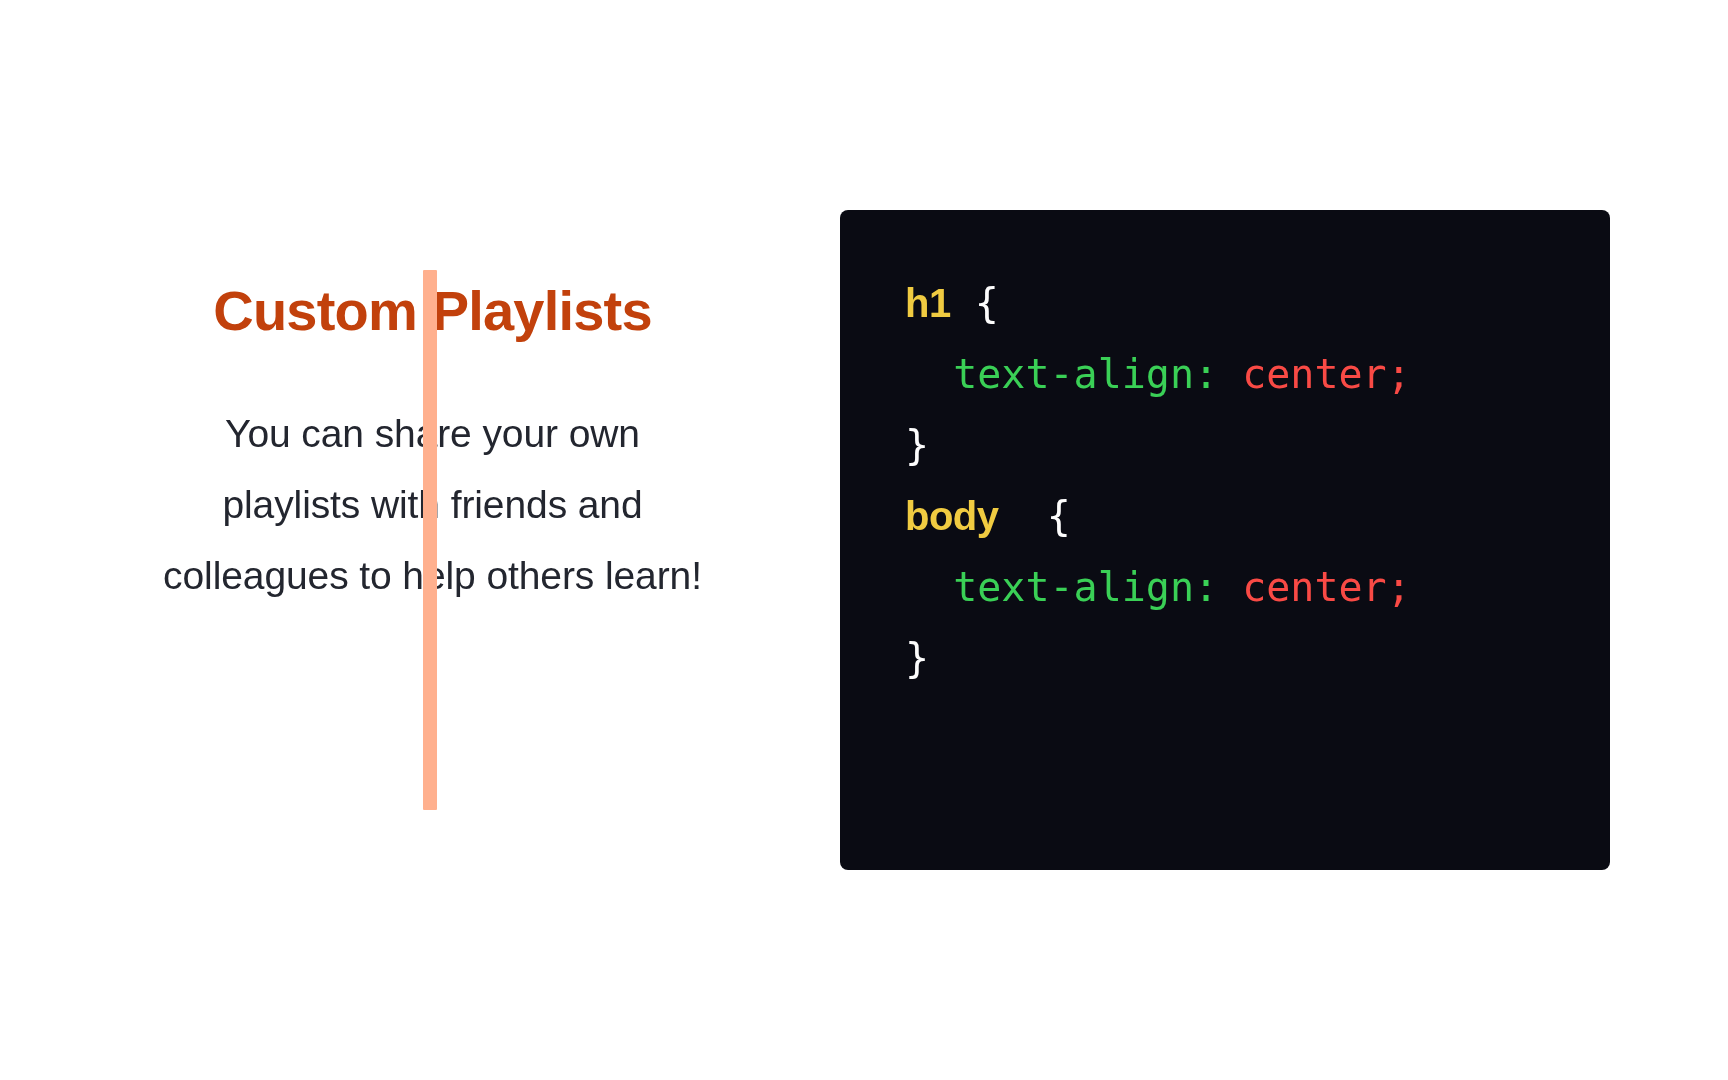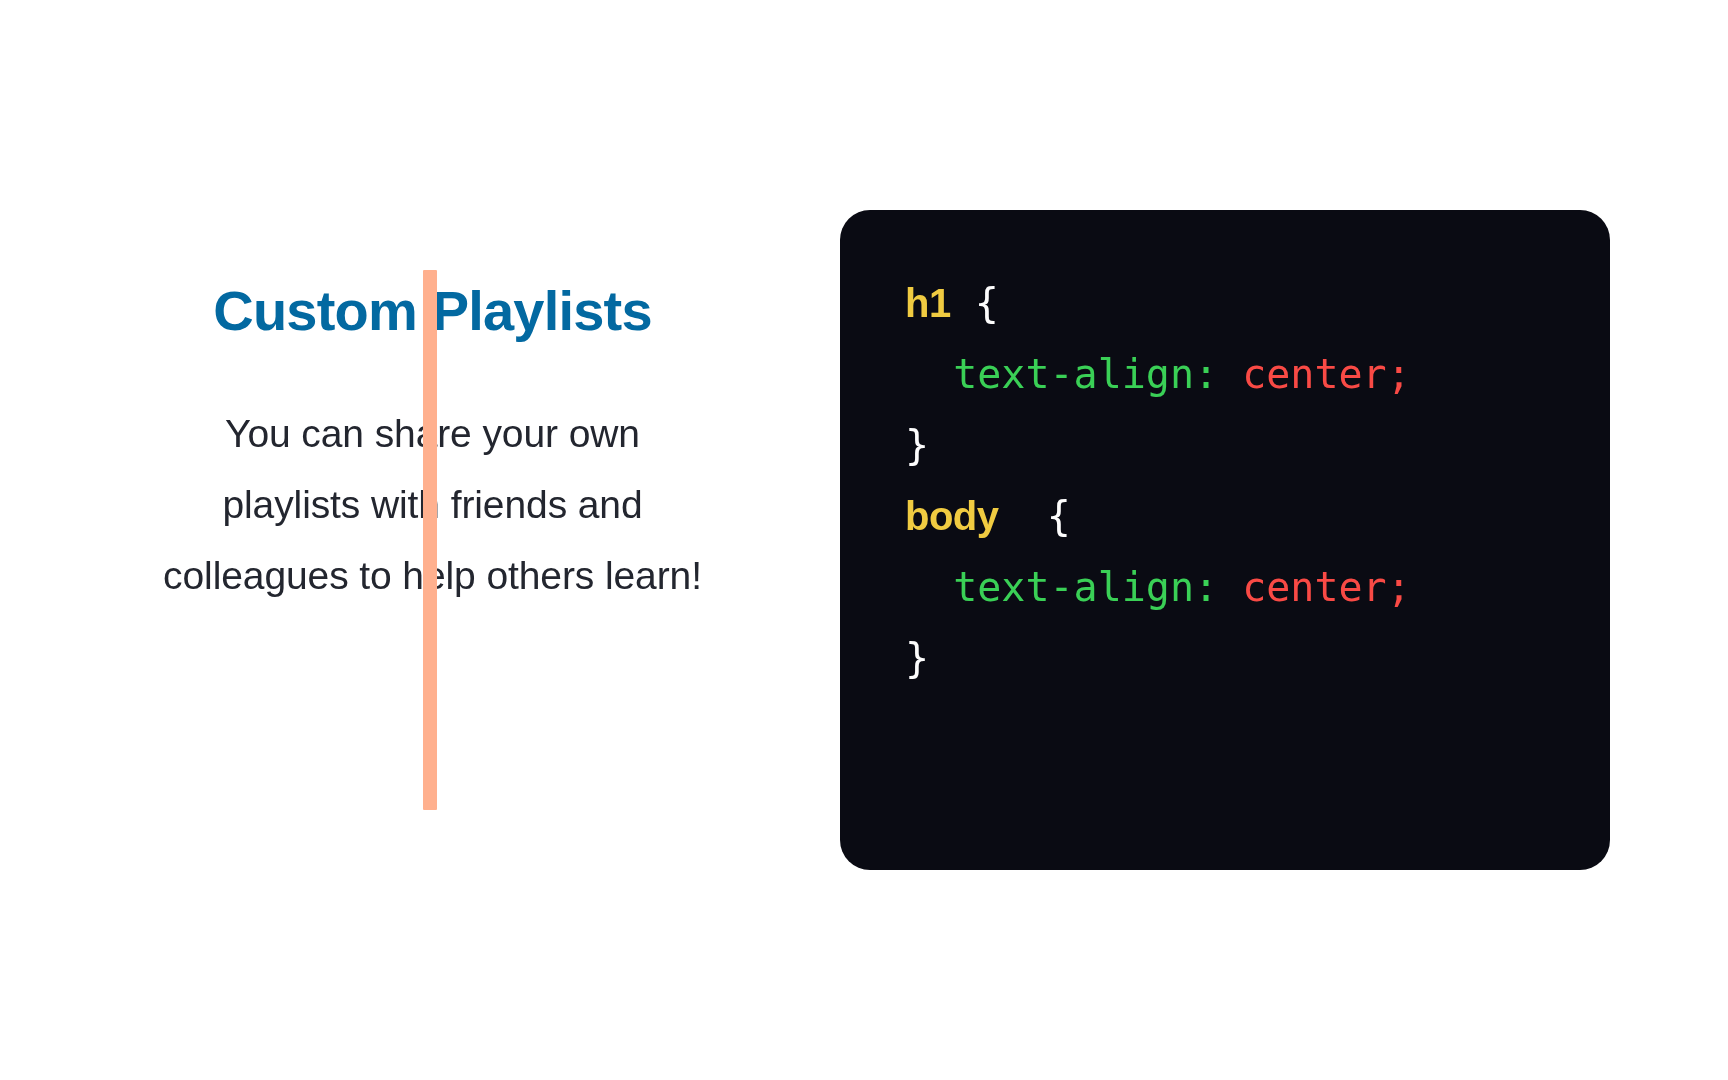--- a/index.html
+++ b/index.html
@@ -32,21 +32,21 @@
     width: 645px;
     text-align: center;
   }
 
   .headline {
     margin: 0;
     font-family: "Liberation Sans", sans-serif;
     font-size: 56px;
     font-weight: 700;
     letter-spacing: -0.8px;
-    color: #0369a1;
+    color: #c2410c;
     line-height: 1.12;
     white-space: nowrap;
   }
 
   .body-copy {
     margin: 0;
     margin-top: 56px;
     font-family: "Liberation Sans", sans-serif;
     font-size: 39px;
     font-weight: 400;
@@ -70,21 +70,21 @@
   }
 
   
   .code-panel {
     position: absolute;
     left: 840px;
     top: 210px;
     width: 770px;
     height: 660px;
     background: #0a0b13;
-    border-radius: 30px;
+    border-radius: 8px;
     padding: 58px 12px 0 65px;
     overflow: hidden;
   }
 
   .code-block {
     margin: 0;
     font-family: "DejaVu Sans Mono", "Liberation Mono", monospace;
     font-size: 40px;
     line-height: 1.78;
     white-space: pre;

